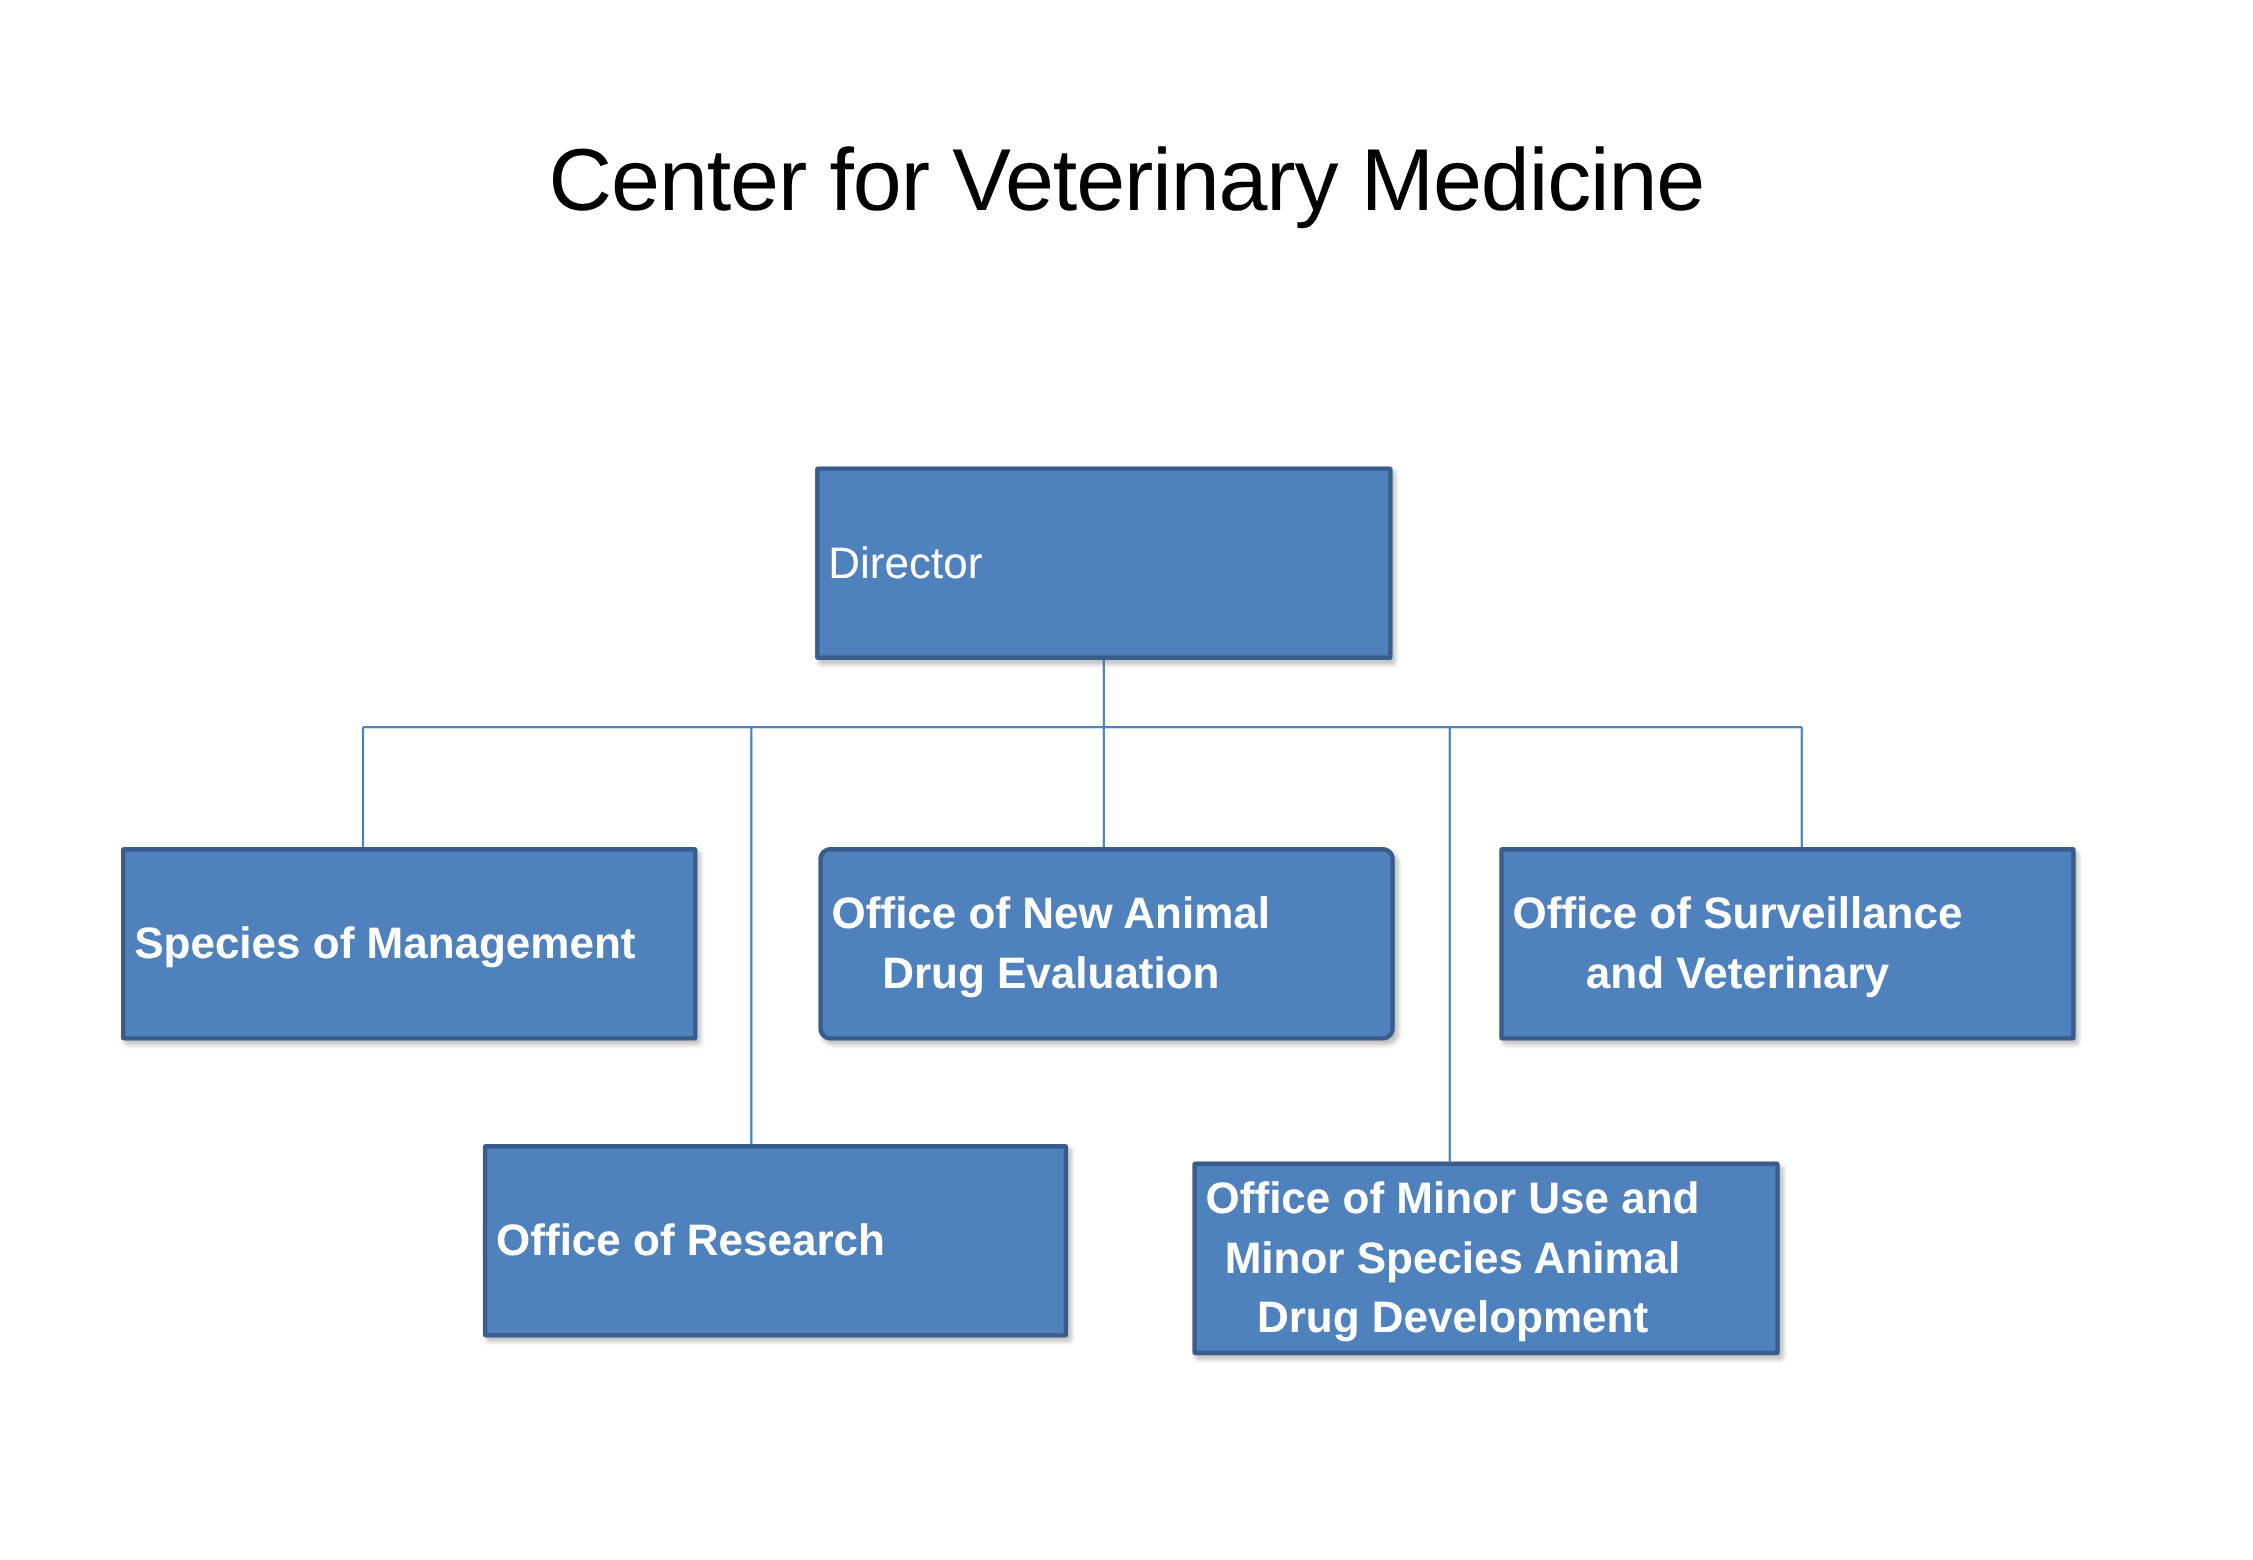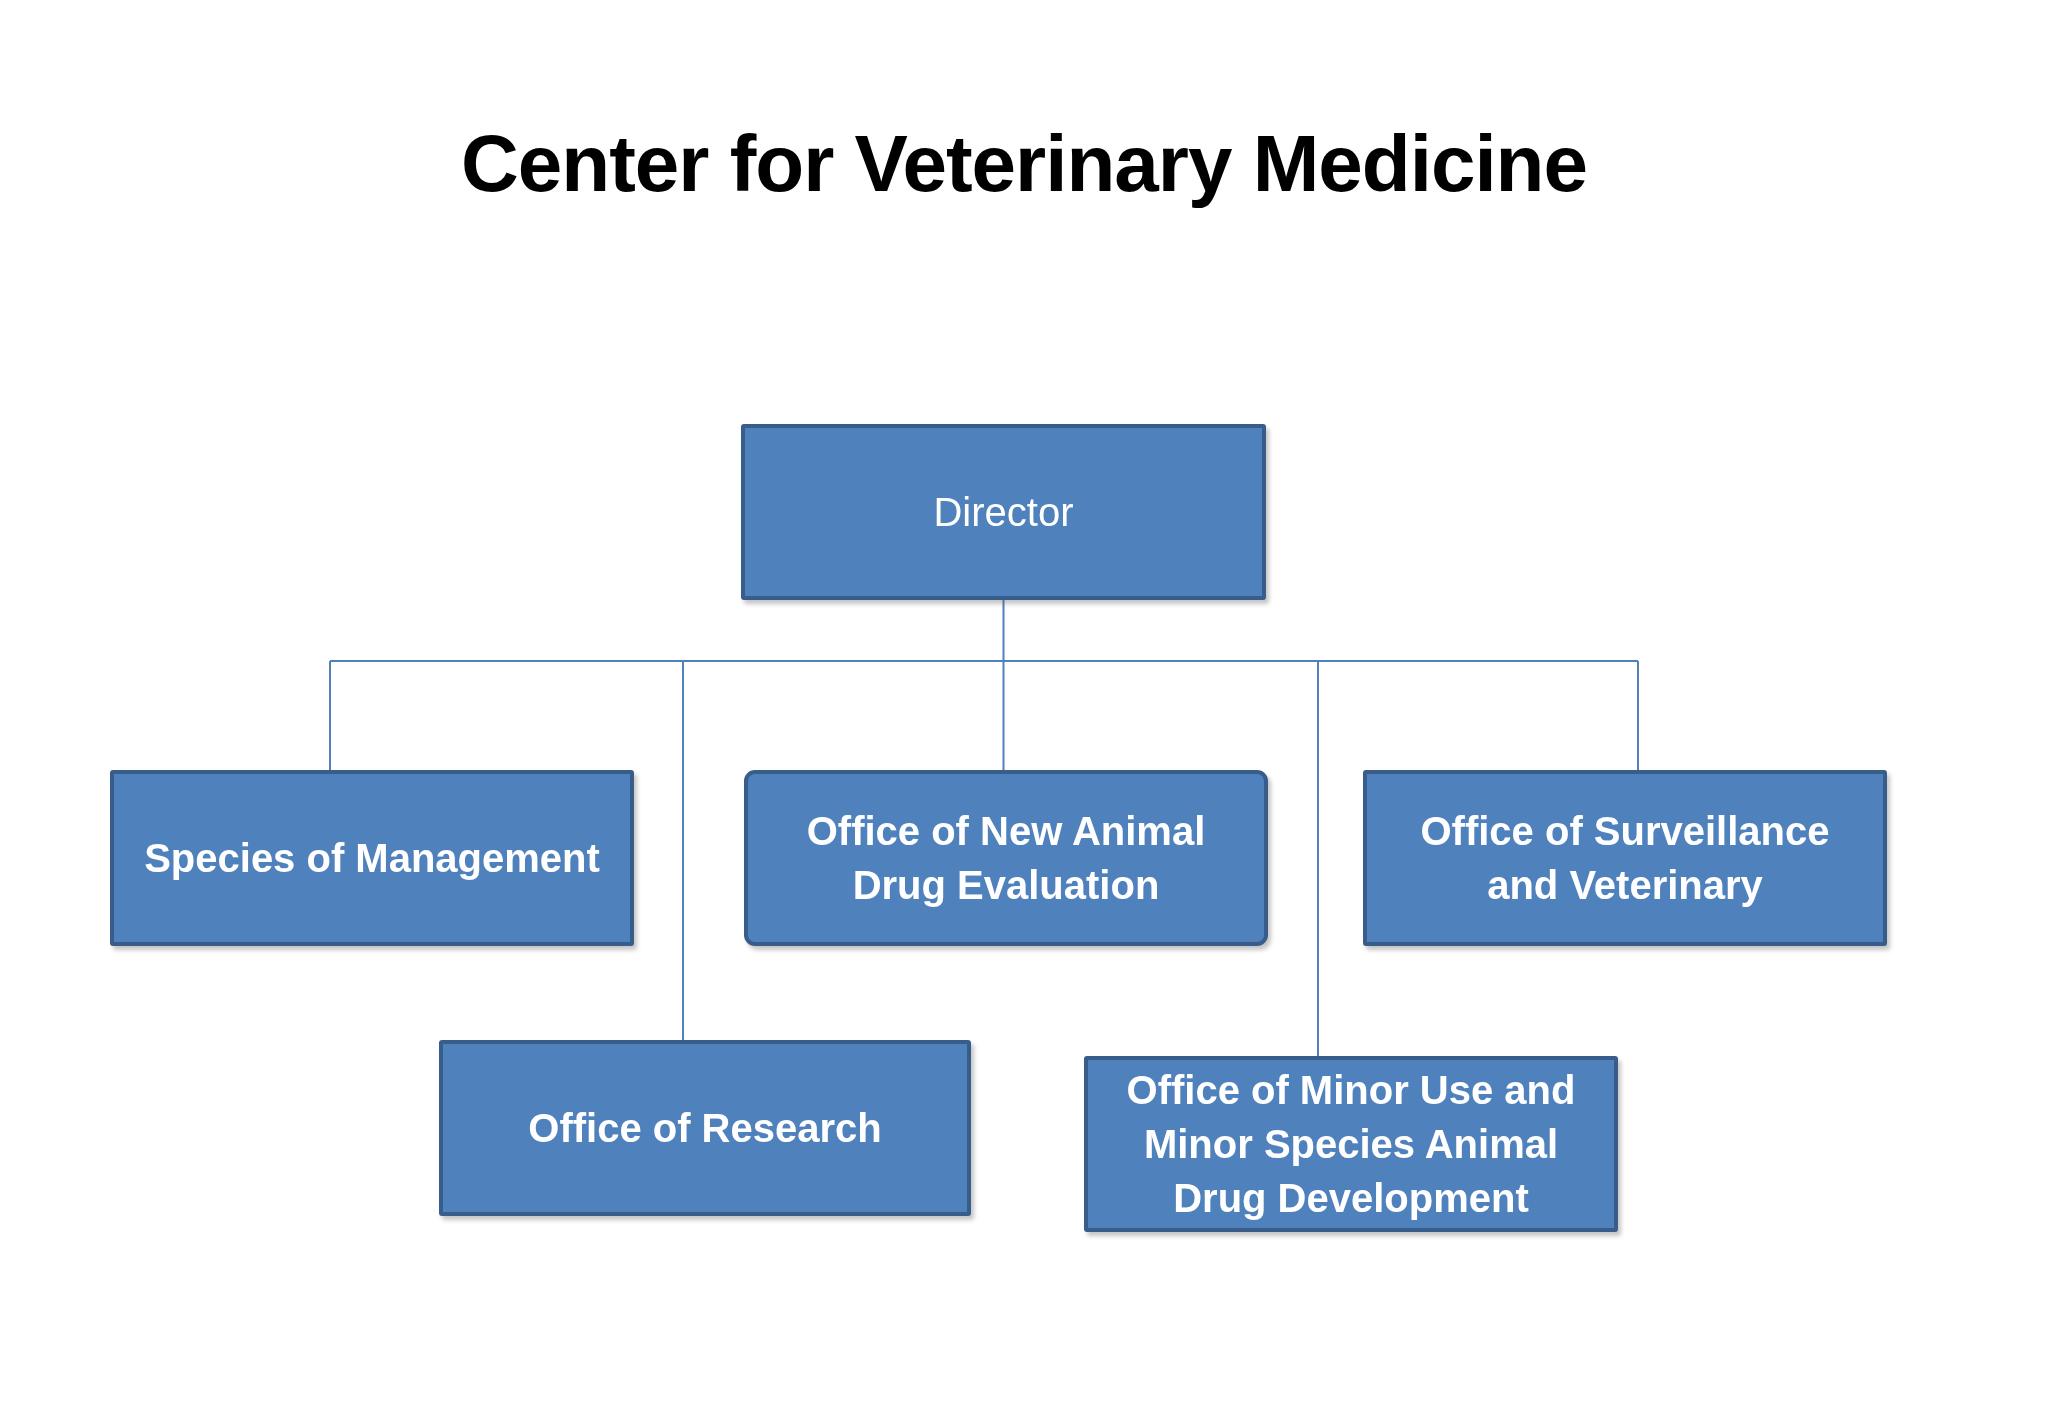--- a/index.html
+++ b/index.html
@@ -16,21 +16,21 @@
     width:2048px;height:1418px;
     background:var(--background);
     overflow:hidden;
     font-family:"Liberation Sans",sans-serif;
   }
   .chart-title{
     position:absolute;
     left:0;top:124px;width:100%;
     text-align:center;
     font-size:80px;
-    font-weight:700;
+    font-weight:400;
     letter-spacing:-1px;
     line-height:1;
     color:var(--title-text);
     white-space:nowrap;
   }
   #connector-layer{
     position:absolute;left:0;top:0;width:2048px;height:1418px;
   }
   .connector{
     stroke:var(--connector);
@@ -39,21 +39,20 @@
   }
   .org-box{
     position:absolute;
     box-sizing:border-box;
     background:var(--box-fill);
     border:4px solid var(--box-border);
     border-radius:3px;
     box-shadow:3px 4px 4px rgba(90,90,90,0.35);
     display:flex;
     align-items:center;
-    justify-content:center;
     text-align:center;
     color:var(--box-text);
     font-size:40px;
     font-weight:700;
     line-height:1.35;
     padding:4px 8px;
   }
   .org-box .label{white-space:pre-line;}
   #box-director{left:741px;top:424px;width:525px;height:176px;font-weight:400;}
   #box-management{left:110px;top:770px;width:524px;height:176px;}

